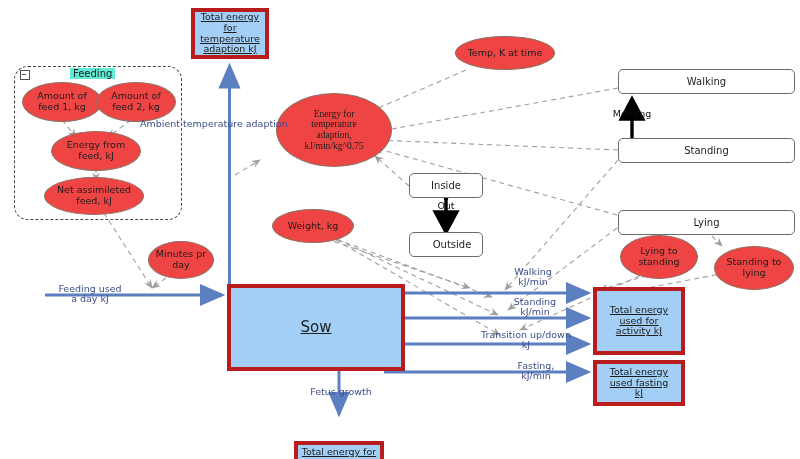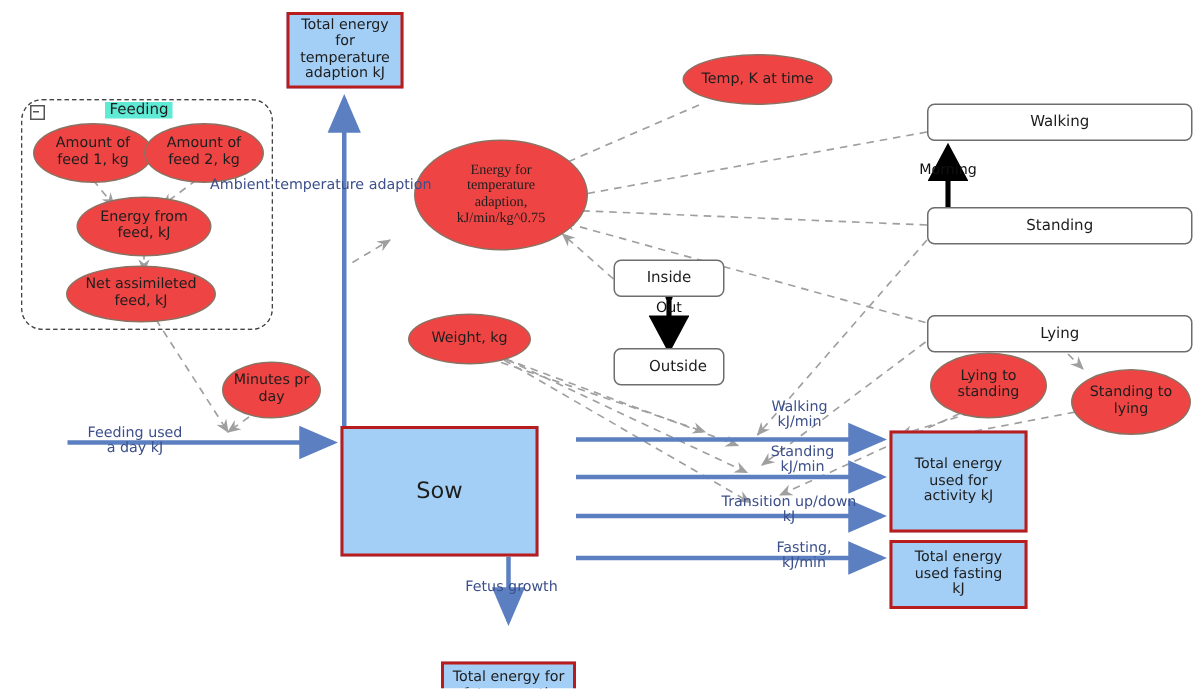--- a/index.html
+++ b/index.html
@@ -37,22 +37,23 @@
     white-space: pre-line;
   }
   .ellipse {
     background: #ef4444;
     border: 1px solid #8a7263;
     border-radius: 50%;
     font-size: 9.5px;
   }
   .boxblue {
     background: #a3cef5;
-    border: 2px solid #b91c1c;
-    font-size: 9.5px;
+    border: 4px solid #b91c1c;
+    font-size: 9.5px;
+    text-decoration: underline;
   }
   .boxwhite {
     background: #ffffff;
     border: 1px solid #6d6d6d;
     border-radius: 5px;
     font-size: 10px;
   }
   .group-feeding {
     position: absolute;
     border: 1.4px dashed #444;
@@ -184,21 +185,21 @@
   <div class="node ellipse" style="left:272px; top:209px; width:82px; height:34px;">Weight, kg</div>
   <div class="node ellipse" style="left:620px; top:235px; width:78px; height:44px;">Lying to
 standing</div>
   <div class="node ellipse" style="left:714px; top:246px; width:80px; height:44px;">Standing to
 lying</div>
 
   <div class="node boxblue" style="left:191px; top:8px; width:78px; height:51px;">Total energy
 for
 temperature
 adaption kJ</div>
-  <div class="node boxblue sowlabel" style="left:227px; top:284px; width:132px; height:87px;">Sow</div>
+  <div class="node boxblue sowlabel" style="left:227px; top:284px; width:178px; height:87px;">Sow</div>
   <div class="node boxblue" style="left:593px; top:287px; width:92px; height:68px;">Total energy
 used for
 activity kJ</div>
   <div class="node boxblue" style="left:593px; top:360px; width:92px; height:46px;">Total energy
 used fasting
 kJ</div>
   <div class="node boxblue" style="left:294px; top:441px; width:90px; height:34px;">Total energy for
 fetus growth</div>
 
   <div class="node boxwhite" style="left:409px; top:173px; width:74px; height:25px;">Inside</div>

